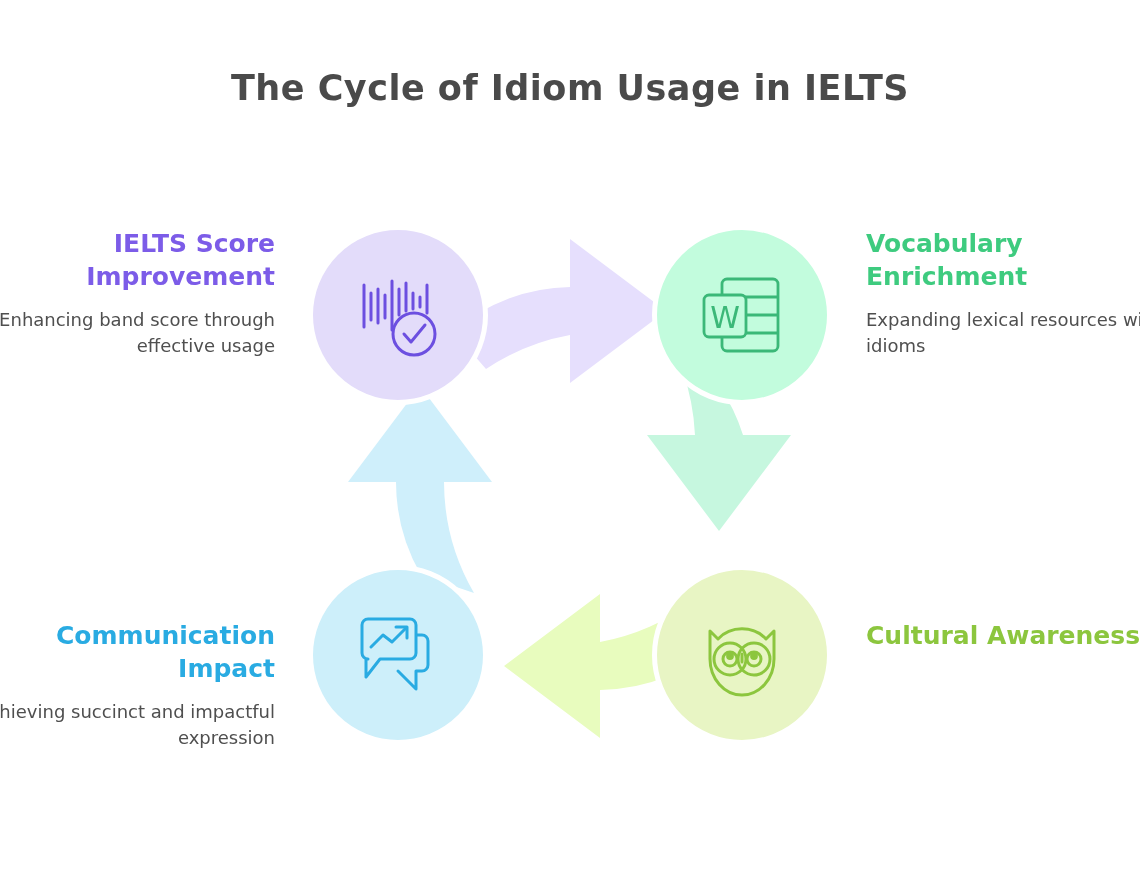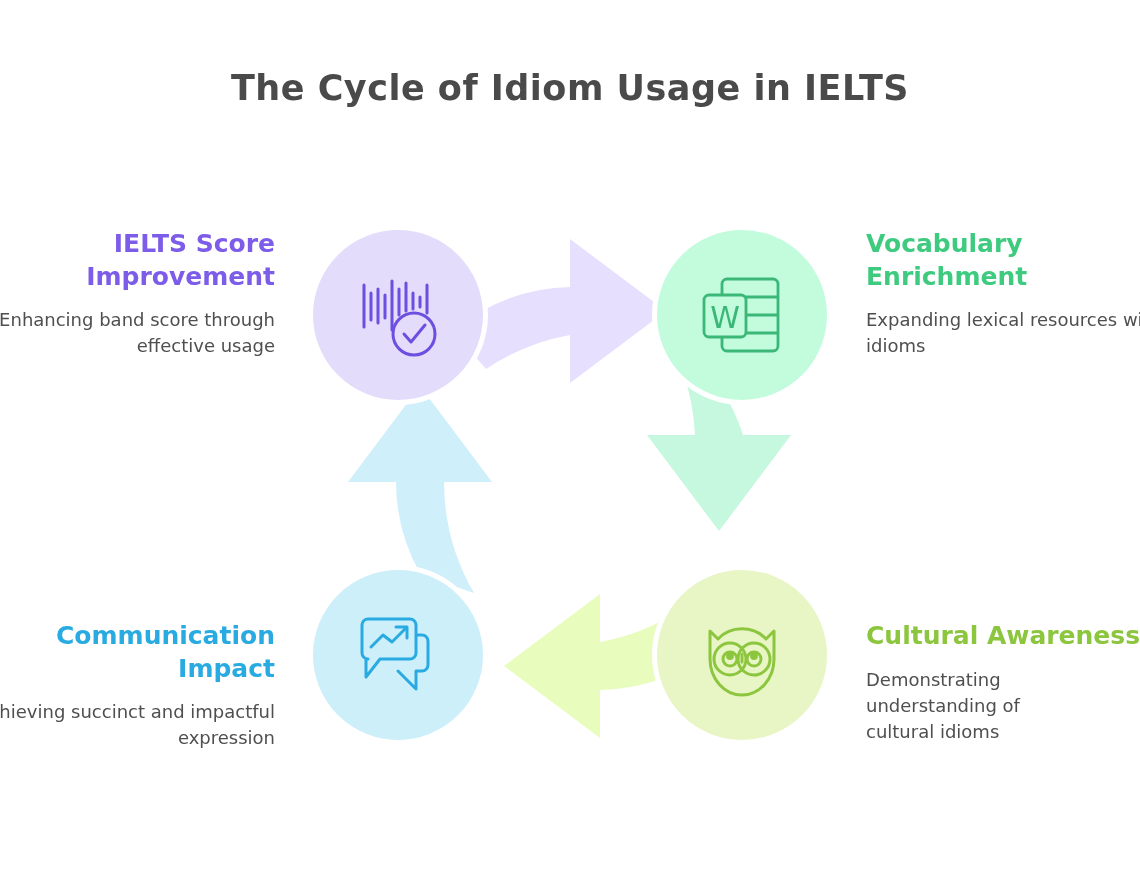--- a/index.html
+++ b/index.html
@@ -212,21 +212,20 @@
     <p class="label-desc">Enhancing band score through effective usage</p>
   </div>
 
   <div class="label-block left-aligned" id="label-vocab">
     <p class="label-title" style="color:#3ECB7F;">Vocabulary Enrichment</p>
     <p class="label-desc">Expanding lexical resources with idioms</p>
   </div>
 
   <div class="label-block left-aligned" id="label-cult">
     <p class="label-title" style="color:#8CC63E;">Cultural Awareness</p>
-    <p class="label-desc" style="max-width:175px;">Demonstrating understanding of cultural idioms</p>
   </div>
 
   <div class="label-block right-aligned" id="label-comm">
     <p class="label-title" style="color:#29ABE2;">Communication Impact</p>
     <p class="label-desc">Achieving succinct and impactful expression</p>
   </div>
 
 </div>
 
 </body></html>

